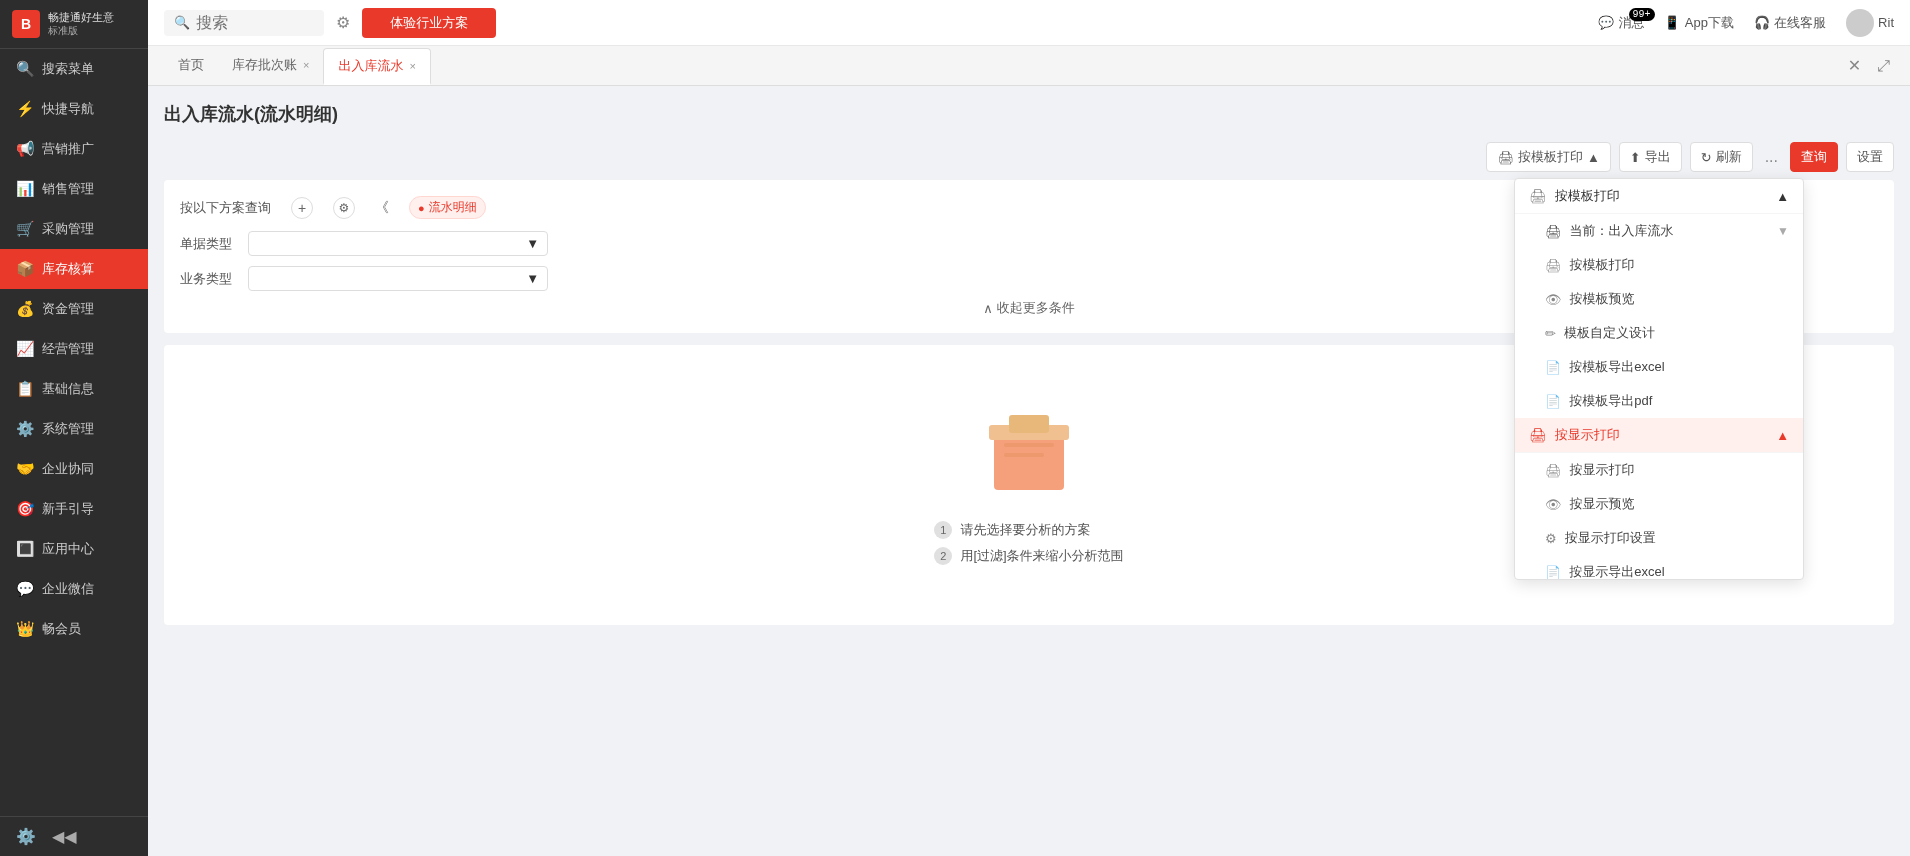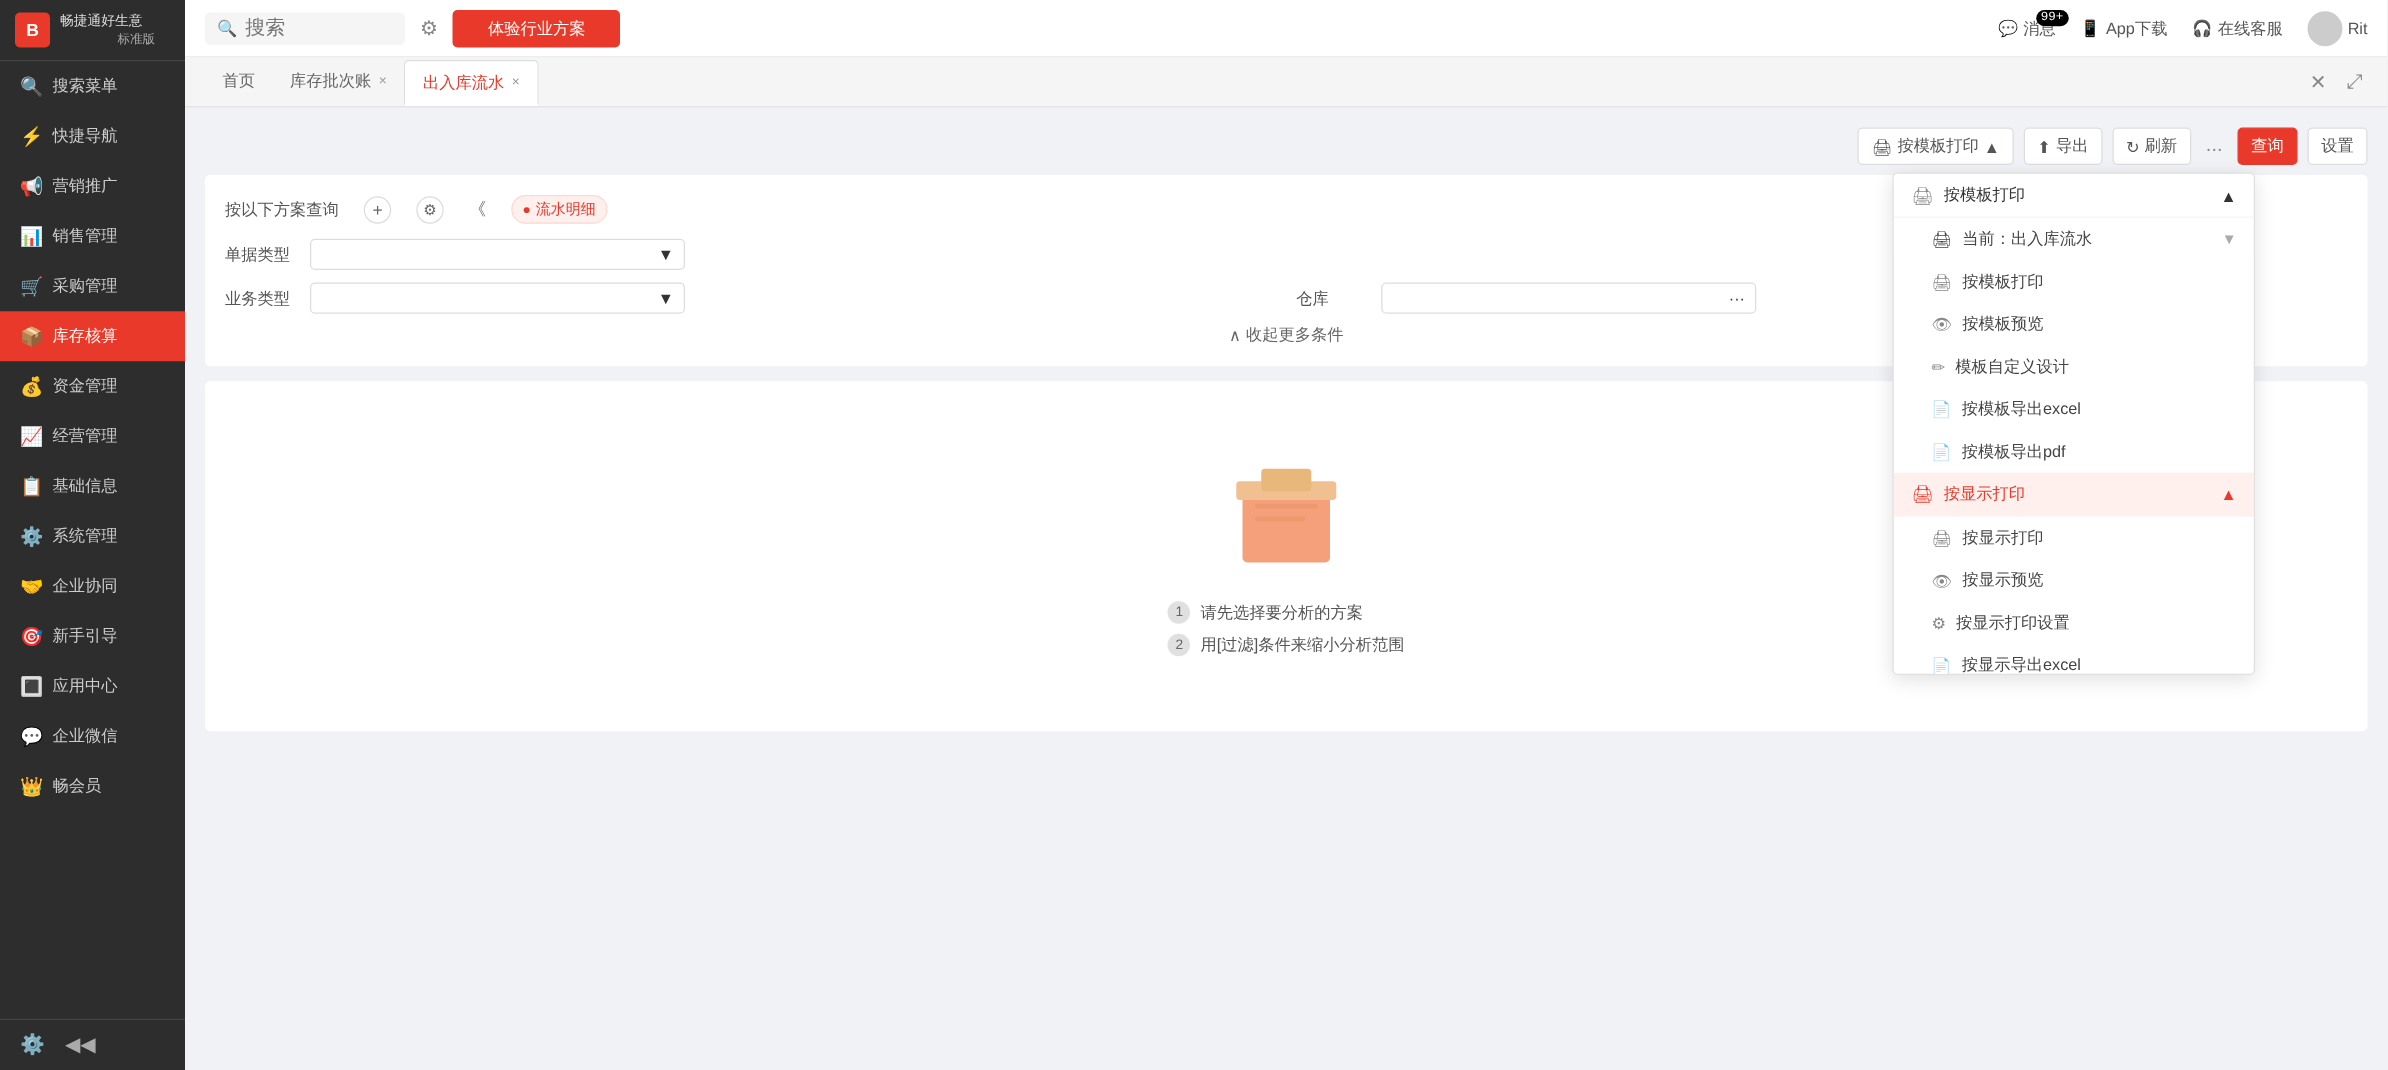--- a/index.html
+++ b/index.html
@@ -3,21 +3,21 @@
   <meta charset="utf-8">
   <style>
     * { margin: 0; padding: 0; box-sizing: border-box; }
     body { font-family: 'Microsoft YaHei', SimHei, sans-serif; font-size: 13px; background: #f0f2f5; color: #333; width: 1910px; height: 856px; overflow: hidden; display: flex; }
 
     
     .sidebar { width: 148px; min-width: 148px; background: #2d2d2d; color: #ccc; display: flex; flex-direction: column; height: 856px; }
     .sidebar-logo { padding: 10px 12px; display: flex; align-items: center; gap: 8px; border-bottom: 1px solid #444; }
     .sidebar-logo-icon { width: 28px; height: 28px; background: #e8392a; border-radius: 4px; display: flex; align-items: center; justify-content: center; color: white; font-size: 14px; font-weight: bold; flex-shrink: 0; }
     .sidebar-logo-text { font-size: 11px; color: #ddd; line-height: 1.3; }
-    .sidebar-logo-badge { font-size: 10px; color: #aaa; margin-left: 46px; }
+    .sidebar-logo-badge { font-size: 10px; color: #aaa; }
     .sidebar-scroll { flex: 1; overflow-y: auto; overflow-x: hidden; }
     .sidebar-scroll::-webkit-scrollbar { width: 4px; }
     .sidebar-scroll::-webkit-scrollbar-thumb { background: #555; }
     .sidebar-item { display: flex; align-items: center; gap: 8px; padding: 11px 16px; cursor: pointer; color: #ccc; font-size: 13px; transition: background 0.2s; }
     .sidebar-item.active { background: #e8392a; color: white; }
     .sidebar-item-icon { font-size: 15px; width: 18px; text-align: center; flex-shrink: 0; }
     .sidebar-bottom { padding: 10px 16px; display: flex; gap: 16px; align-items: center; color: #aaa; border-top: 1px solid #444; }
     .sidebar-bottom-icon { font-size: 16px; cursor: pointer; }
 
     
@@ -221,20 +221,21 @@
         </div>
       </div>
     <div class="tab-bar-right">
       <span class="tab-bar-btn">✕</span>
       <span class="tab-bar-btn">⤢</span>
     </div>
   </div>
 
   <div class="page-content">
 
+    <div class="page-title">出入库流水(流水明细)</div>
 
     <div class="page-toolbar">
       <button class="toolbar-btn">
         <span>🖨</span>
         <span>按模板打印</span>
         <span>▲</span>
       </button>
       <button class="toolbar-btn">
         <span>⬆</span>
         <span>导出</span>
@@ -343,27 +344,20 @@
         </div>
 
         <div class="filter-row">
           <div class="filter-field">
             <span class="filter-field-label">业务类型</span>
             <div class="filter-select filter-select-wide">
               <span></span>
               <span>▼</span>
             </div>
           </div>
-          <div class="filter-field">
-            <span class="filter-field-label">仓库</span>
-            <div class="filter-select filter-select-wide">
-              <span></span>
-              <span>···</span>
-            </div>
-          </div>
         </div>
       </div>
 
       <div class="collapse-row">
         <div class="collapse-btn">
           <span>∧</span>
           <span>收起更多条件</span>
         </div>
       </div>
     </div>

